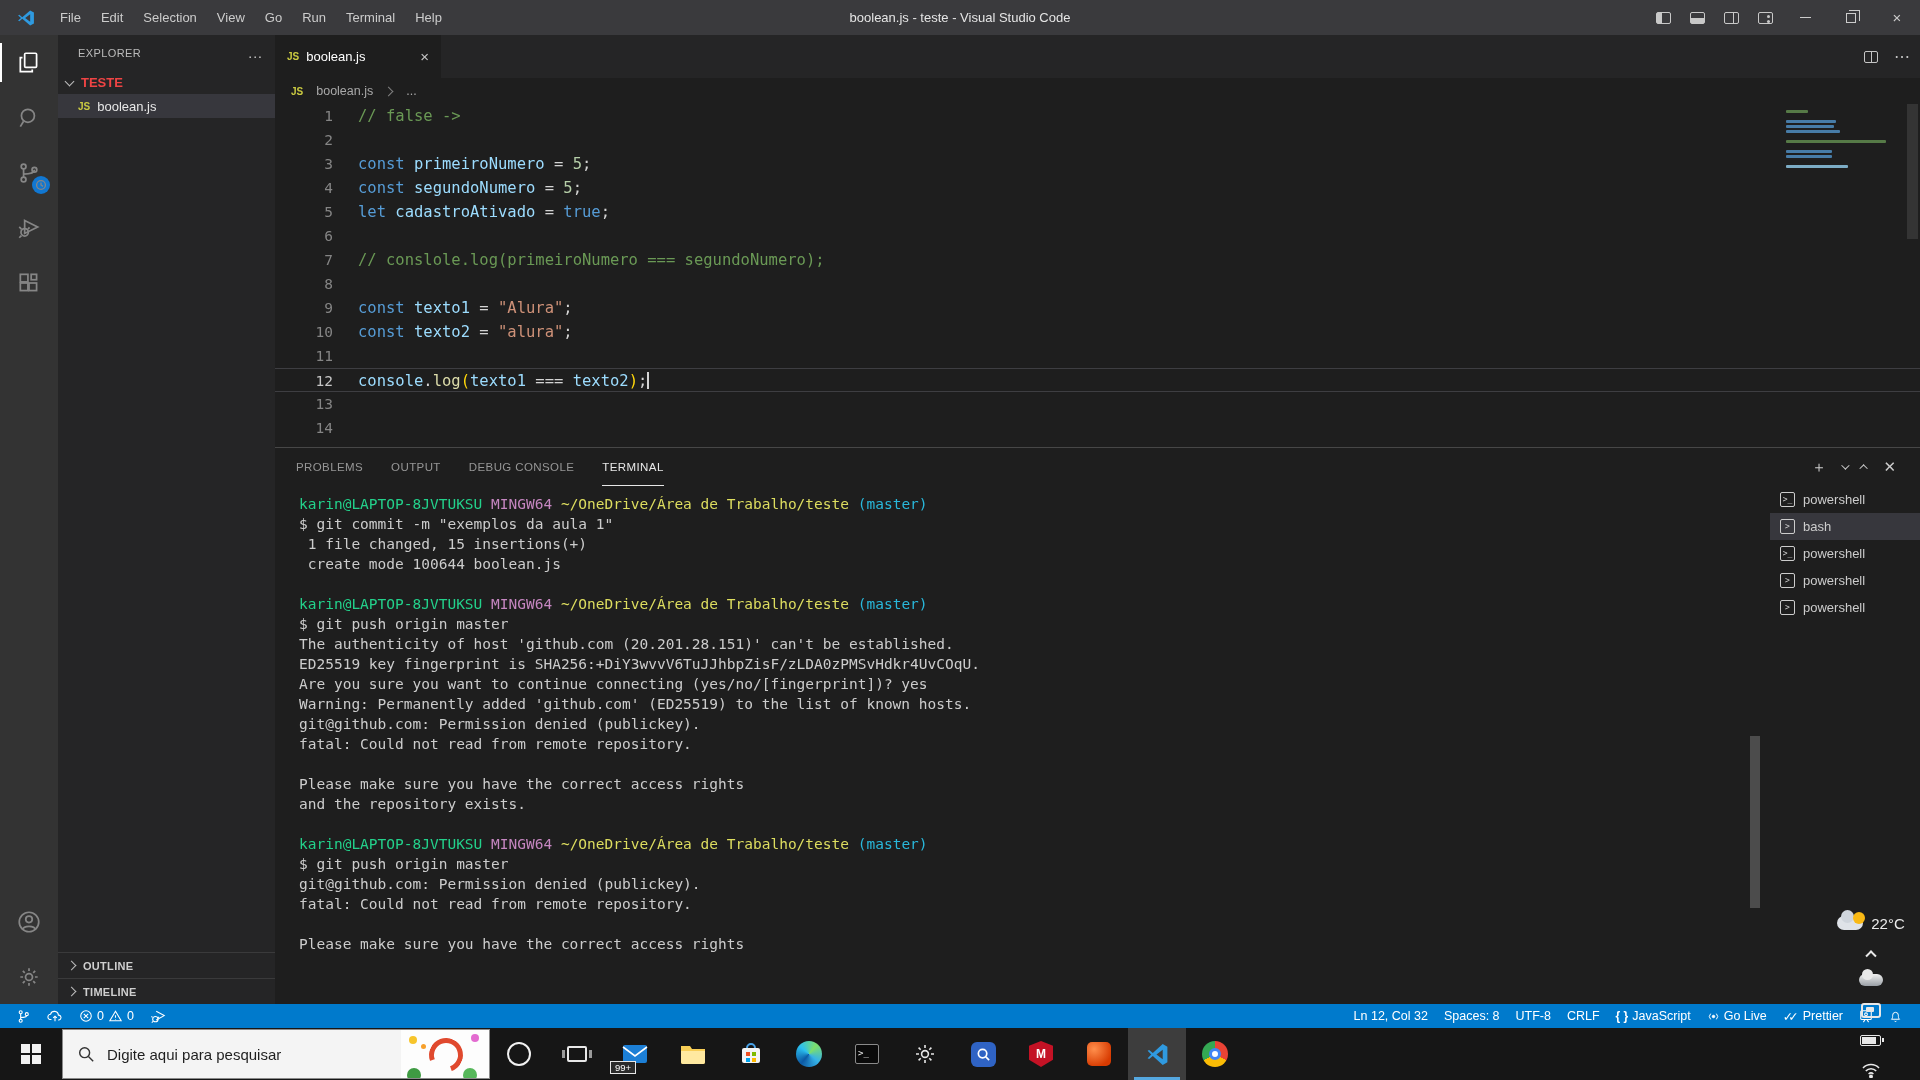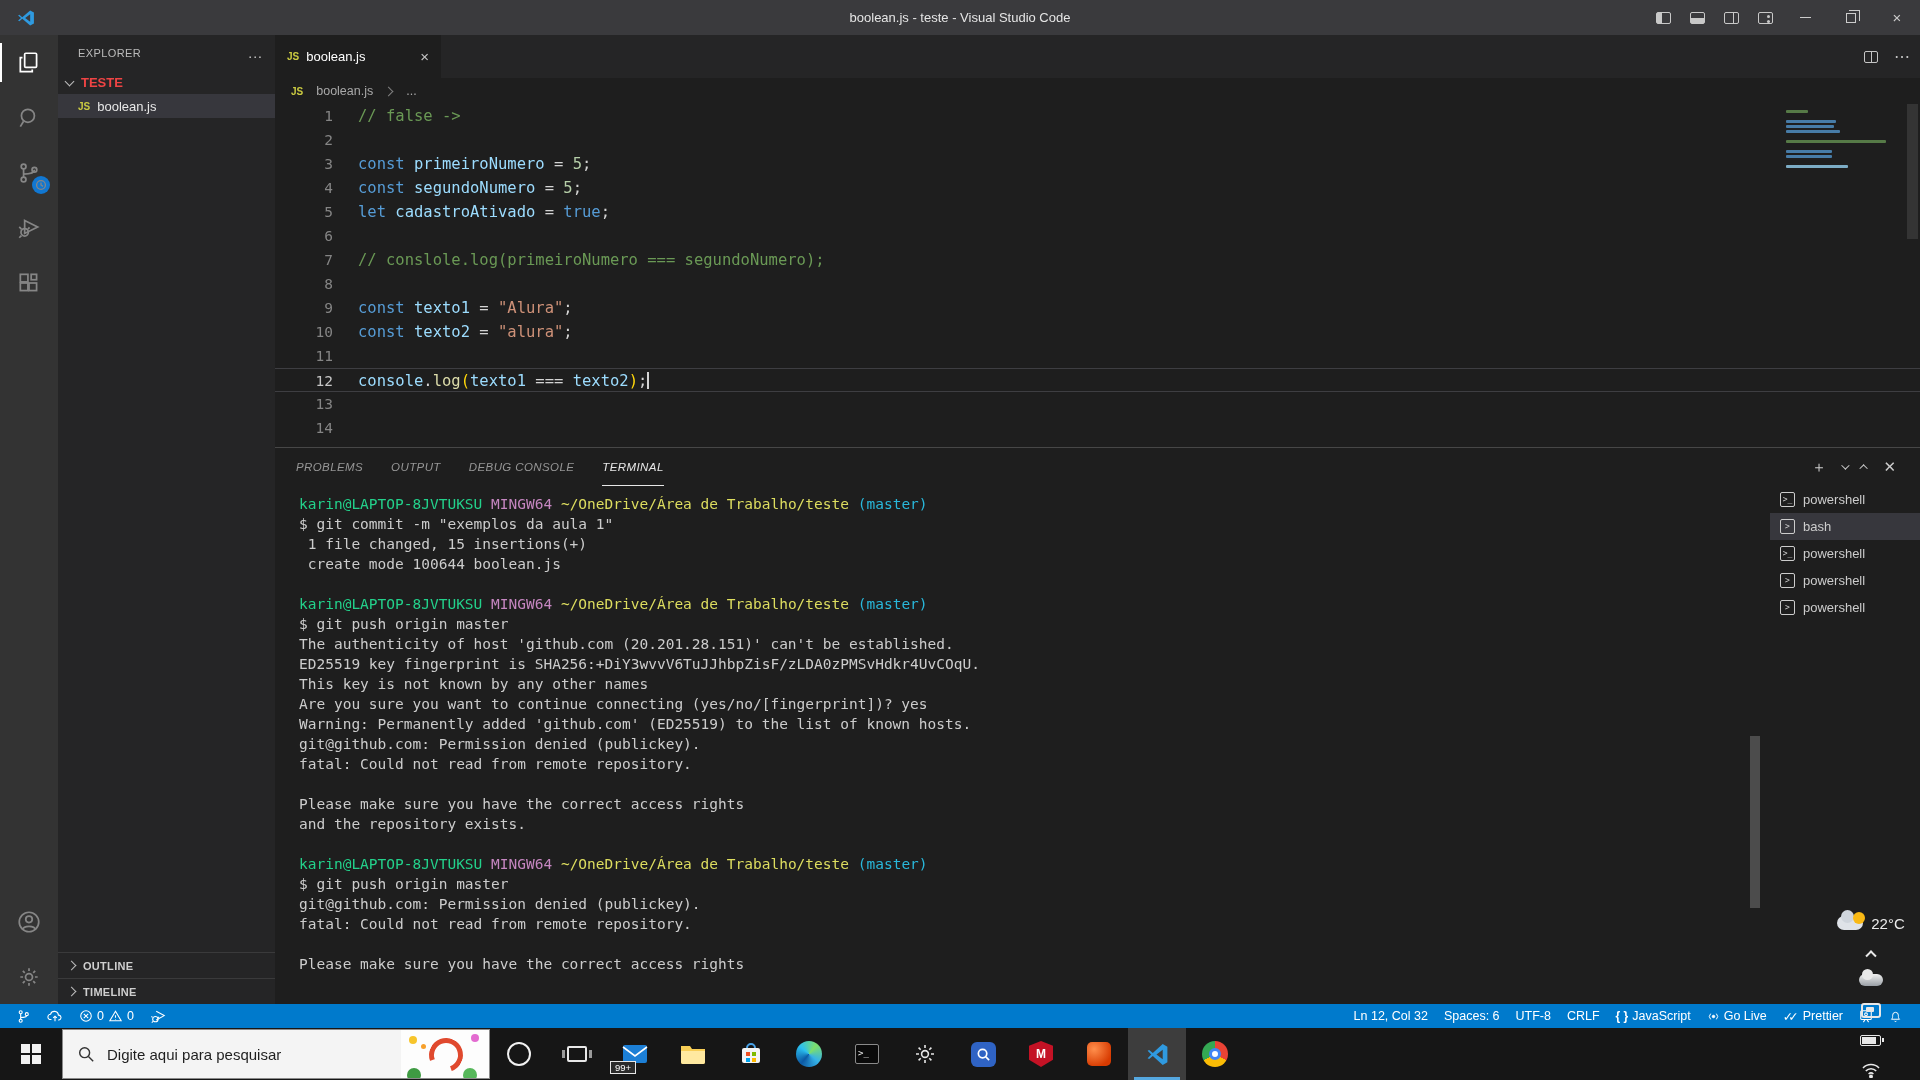--- a/index.html
+++ b/index.html
@@ -68,21 +68,21 @@
   .tk-kw { color:#569cd6; } .tk-var { color:#9cdcfe; } .tk-num { color:#b5cea8; }
   .tk-str { color:#ce9178; } .tk-cmt { color:#6a9955; } .tk-fn { color:#dcdcaa; }
   .tk-par { color:#ffd70b; } .tk-op, .tk-pl { color:#d4d4d4; }
   .cursor { display:inline-block; width:1.5px; height:17px; background:#d4d4d4; vertical-align:-3px; }
   #minimap { position:absolute; right:22px; top:6px; width:112px; display:flex; flex-direction:column; gap:2px; }
   .mm-line { height:3px; border-radius:1px; opacity:0.75; }
   #editor-scrollbar { position:absolute; right:2px; top:0; width:11px; height:135px; background:rgba(121,121,121,0.25); }
 
   
   #panel { position:absolute; left:0; top:412px; right:0; height:557px; background:#1e1e1e; border-top:1px solid #474747; }
-  #panel-header { height:38px; display:flex; align-items:center; padding-left:21px;font-style:italic; }
+  #panel-header { height:38px; display:flex; align-items:center; padding-left:21px; }
   .panel-tab { font-size:11.5px; letter-spacing:0.4px; color:#969696; margin-right:28px; height:38px; line-height:38px; }
   .panel-tab.active { color:#e7e7e7; border-bottom:1px solid #e7e7e7; }
   #panel-actions { position:absolute; right:24px; top:0; height:38px; display:flex; align-items:center; gap:15px; color:#cccccc; }
   .pa-ic { font-size:15px; }
   .chev-s { width:6px; height:6px; border-style:solid; border-color:#ccc; border-width:0 1.5px 1.5px 0; display:inline-block; }
   .chev-s.down { transform:rotate(45deg) translateY(-2px); }
   .chev-s.up { transform:rotate(-135deg) translateY(-2px); }
   #terminal-body { position:absolute; left:24px; top:46px; right:170px; bottom:0; overflow:hidden;
     font-family:"DejaVu Sans Mono", monospace; font-size:14.5px; color:#cccccc; }
   .t-line { height:20px; line-height:20px; white-space:pre; }
@@ -136,20 +136,30 @@
   #notif-ic { width:20px; height:17px; border:2px solid #e8e8e8; border-radius:2px; position:relative; }
   #notif-ic::before { content:""; position:absolute; left:1px; bottom:-6px; width:6px; height:4px; background:#161616; border-right:2px solid #e8e8e8; transform:skewX(-30deg); }
 </style>
 </head>
 <body>
 
 <div id="titlebar">
   <svg id="vscode-logo" viewBox="0 0 24 24">
     <path d="M17 3 L7.5 11 L4 8.2 L2.5 9 L6 12 L2.5 15 L4 15.8 L7.5 13 L17 21 L21.5 18.5 V5.5 Z M17 7.5 V16.5 L11 12 Z" fill="#2f9ae0"></path>
   </svg>
+  <div style="display:flex;">
+      <span class="menu-item">File</span>
+      <span class="menu-item">Edit</span>
+      <span class="menu-item">Selection</span>
+      <span class="menu-item">View</span>
+      <span class="menu-item">Go</span>
+      <span class="menu-item">Run</span>
+      <span class="menu-item">Terminal</span>
+      <span class="menu-item">Help</span>
+    </div>
   <span id="win-title">boolean.js - teste - Visual Studio Code</span>
   <div id="win-controls">
     <span class="layout-ic">
         <span class="lsq fill-left"></span>
       </span>
     <span class="layout-ic">
         <span class="lsq fill-bottom"></span>
       </span>
     <span class="layout-ic">
         <span class="lsq line-right"></span>
@@ -320,21 +330,20 @@
     <div id="terminal-body">
         <div class="t-line"><span class="t-g">karin@LAPTOP-8JVTUKSU</span><span class="t-d"> </span><span class="t-m">MINGW64</span><span class="t-d"> </span><span class="t-y">~/OneDrive/Área de Trabalho/teste</span><span class="t-d"> </span><span class="t-c">(master)</span></div>
         <div class="t-line"><span class="t-d">$ git commit -m "exemplos da aula 1"</span></div>
         <div class="t-line"><span class="t-d"> 1 file changed, 15 insertions(+)</span></div>
         <div class="t-line"><span class="t-d"> create mode 100644 boolean.js</span></div>
         <div class="t-line">&nbsp;</div>
         <div class="t-line"><span class="t-g">karin@LAPTOP-8JVTUKSU</span><span class="t-d"> </span><span class="t-m">MINGW64</span><span class="t-d"> </span><span class="t-y">~/OneDrive/Área de Trabalho/teste</span><span class="t-d"> </span><span class="t-c">(master)</span></div>
         <div class="t-line"><span class="t-d">$ git push origin master</span></div>
         <div class="t-line"><span class="t-d">The authenticity of host 'github.com (20.201.28.151)' can't be established.</span></div>
         <div class="t-line"><span class="t-d">ED25519 key fingerprint is SHA256:+DiY3wvvV6TuJJhbpZisF/zLDA0zPMSvHdkr4UvCOqU.</span></div>
-        <div class="t-line"><span class="t-d">This key is not known by any other names</span></div>
         <div class="t-line"><span class="t-d">Are you sure you want to continue connecting (yes/no/[fingerprint])? yes</span></div>
         <div class="t-line"><span class="t-d">Warning: Permanently added 'github.com' (ED25519) to the list of known hosts.</span></div>
         <div class="t-line"><span class="t-d">git@github.com: Permission denied (publickey).</span></div>
         <div class="t-line"><span class="t-d">fatal: Could not read from remote repository.</span></div>
         <div class="t-line">&nbsp;</div>
         <div class="t-line"><span class="t-d">Please make sure you have the correct access rights</span></div>
         <div class="t-line"><span class="t-d">and the repository exists.</span></div>
         <div class="t-line">&nbsp;</div>
         <div class="t-line"><span class="t-g">karin@LAPTOP-8JVTUKSU</span><span class="t-d"> </span><span class="t-m">MINGW64</span><span class="t-d"> </span><span class="t-y">~/OneDrive/Área de Trabalho/teste</span><span class="t-d"> </span><span class="t-c">(master)</span></div>
         <div class="t-line"><span class="t-d">$ git push origin master</span></div>
@@ -403,21 +412,21 @@
           <circle cx="6" cy="11" r="3"></circle>
           <path d="M3 9 l-1.5-1 M3.5 13.5 L2 15 M9 9.5 l1-1"></path>
       </svg>
     </div>
   </div>
   <div id="sb-right">
       <div class="sb-item">
         <span>Ln 12, Col 32</span>
       </div>
       <div class="sb-item">
-        <span>Spaces: 6</span>
+        <span>Spaces: 8</span>
       </div>
       <div class="sb-item">
         <span>UTF-8</span>
       </div>
       <div class="sb-item">
         <span>CRLF</span>
       </div>
       <div class="sb-item">
         <span class="sb-ic"><span style="font-weight:bold;font-size:12px;">{ }</span></span>
         <span>JavaScript</span>

